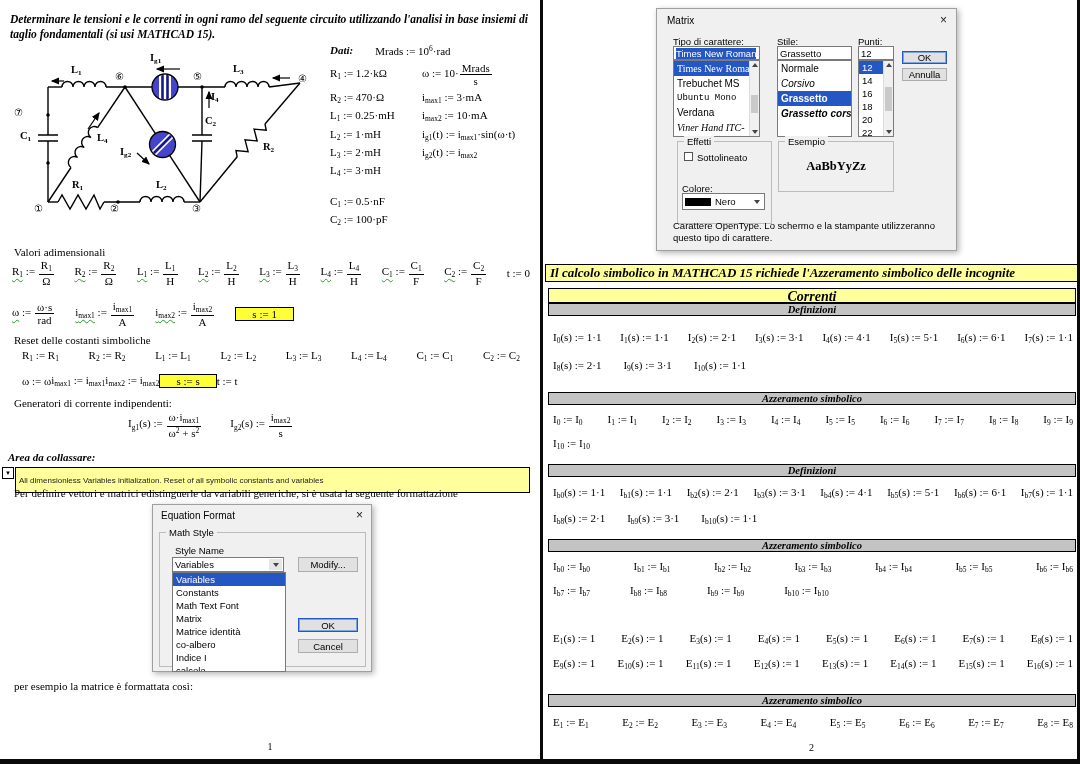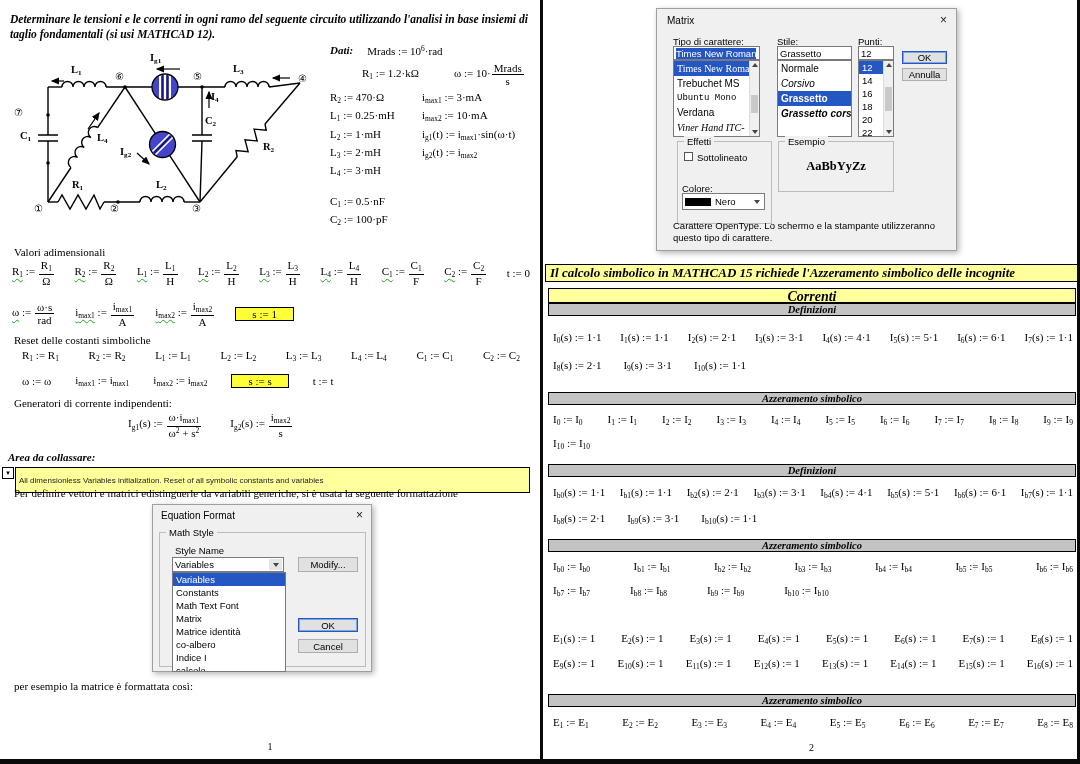--- a/index.html
+++ b/index.html
@@ -60,21 +60,21 @@
 .pagenum{position:absolute;font-size:10px;text-align:center}
 svg{overflow:visible}
 </style>
 </head>
 <body>
 
 <div class="screen">
 
   <div class="abs" style="left:0;top:0;width:540px;height:758px">
 
-    <div class="abs title" style="left:10px;top:12px;width:518px">Determinare le tensioni e le correnti in ogni ramo del seguente circuito utilizzando l'analisi in base insiemi di taglio fondamentali (si usi MATHCAD 12).</div>
+    <div class="abs title" style="left:10px;top:12px;width:518px">Determinare le tensioni e le correnti in ogni ramo del seguente circuito utilizzando l'analisi in base insiemi di taglio fondamentali (si usi MATHCAD 15).</div>
 
     <svg class="abs" style="left:4px;top:52px" width="318" height="172" viewBox="0 0 318 172">
       <defs>
         <marker id="ah" markerWidth="9" markerHeight="8" refX="6" refY="3" orient="auto">
             <path d="M0,0 L7,3 L0,6 Z" fill="#000"></path>
           </marker>
         <clipPath id="cs1">
             <circle cx="161" cy="35" r="12.2"></circle>
           </clipPath>
         <clipPath id="cs2">
@@ -149,27 +149,27 @@
         <span class="clabel" style="left: 120px; top: 146px;">I<sub>g2</sub></span>
         <span class="clabel" style="left: 263px; top: 141px;">R<sub>2</sub></span>
         <span class="clabel" style="left: 72px; top: 179px;">R<sub>1</sub></span>
         <span class="clabel" style="left: 156px; top: 179px;">L<sub>2</sub></span>
         <span class="nlabel" style="left: 34px; top: 203px;">①</span>
         <span class="nlabel" style="left: 110px; top: 203px;">②</span>
         <span class="nlabel" style="left: 192px; top: 203px;">③</span>
       </div>
 
     <div class="abs" style="left:330px;top:44px;width:210px">
-      <div class="erow" style="gap:14px;margin-bottom:5px">
+      <div class="erow" style="gap:22px;margin-bottom:5px">
         <span class="eq bi">Dati:</span>
         <span class="eq">Mrads := 10<sup>6</sup>·rad</span>
       </div>
       <div>
           <div style="display: flex; align-items: center; margin-bottom: 4px;">
-            <span class="eq" style="width: 92px; margin-left: 32px;">R<sub>1</sub> := 1.2·kΩ</span>
+            <span class="eq" style="width: 92px;">R<sub>1</sub> := 1.2·kΩ</span>
             <span class="eq">ω := 10·<span class="frac"><span class="fr-n">Mrads</span><span class="fr-d">s</span></span></span>
           </div>
           <div style="display: flex; align-items: center; margin-bottom: 4px;">
             <span class="eq" style="width: 92px;">R<sub>2</sub> := 470·Ω</span>
             <span class="eq">i<sub>max1</sub> := 3·mA</span>
           </div>
           <div style="display: flex; align-items: center; margin-bottom: 4px;">
             <span class="eq" style="width: 92px;">L<sub>1</sub> := 0.25·mH</span>
             <span class="eq">i<sub>max2</sub> := 10·mA</span>
           </div>
@@ -216,21 +216,21 @@
     <div class="abs erow between" style="left:22px;top:349px;width:498px">
         <span class="eq">R<sub>1</sub> := R<sub>1</sub></span>
         <span class="eq">R<sub>2</sub> := R<sub>2</sub></span>
         <span class="eq">L<sub>1</sub> := L<sub>1</sub></span>
         <span class="eq">L<sub>2</sub> := L<sub>2</sub></span>
         <span class="eq">L<sub>3</sub> := L<sub>3</sub></span>
         <span class="eq">L<sub>4</sub> := L<sub>4</sub></span>
         <span class="eq">C<sub>1</sub> := C<sub>1</sub></span>
         <span class="eq">C<sub>2</sub> := C<sub>2</sub></span>
       </div>
-    <div class="abs erow" style="left:22px;top:374px;gap:24px">
+    <div class="abs erow" style="left:22px;top:374px;">
         <span class="eq">ω := ω</span>
         <span class="eq">i<sub>max1</sub> := i<sub>max1</sub></span>
         <span class="eq">i<sub>max2</sub> := i<sub>max2</sub></span>
         <span class="eq hl">s := s</span>
         <span class="eq">t := t</span>
       </div>
 
     <div class="abs txt" style="left:14px;top:397px">Generatori di corrente indipendenti:</div>
     <div class="abs erow" style="left:128px;top:411px;gap:28px">
         <span class="eq">I<sub>g1</sub>(s) := <span class="frac"><span class="fr-n">ω·i<sub>max1</sub></span><span class="fr-d">ω<sup>2</sup> + s<sup>2</sup></span></span></span>

